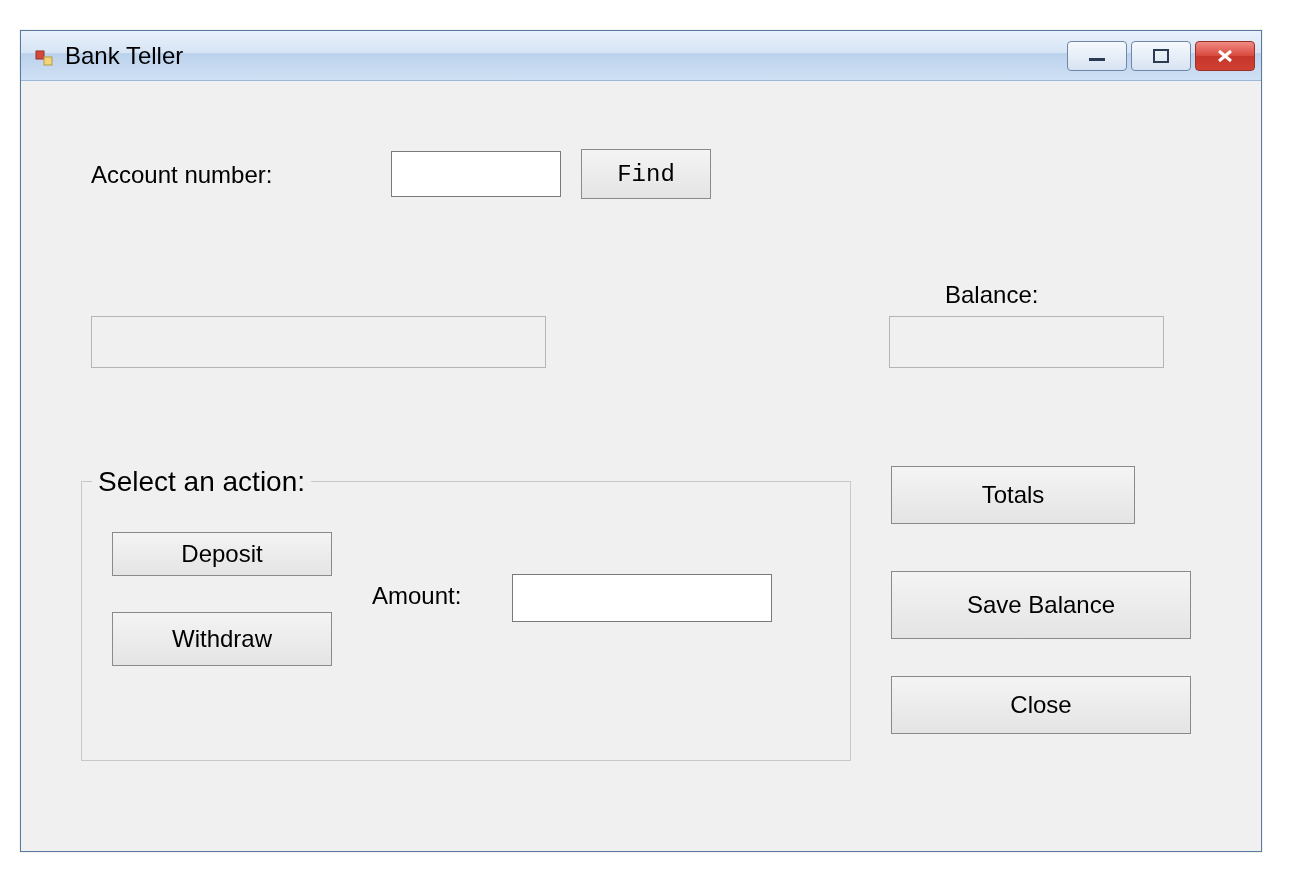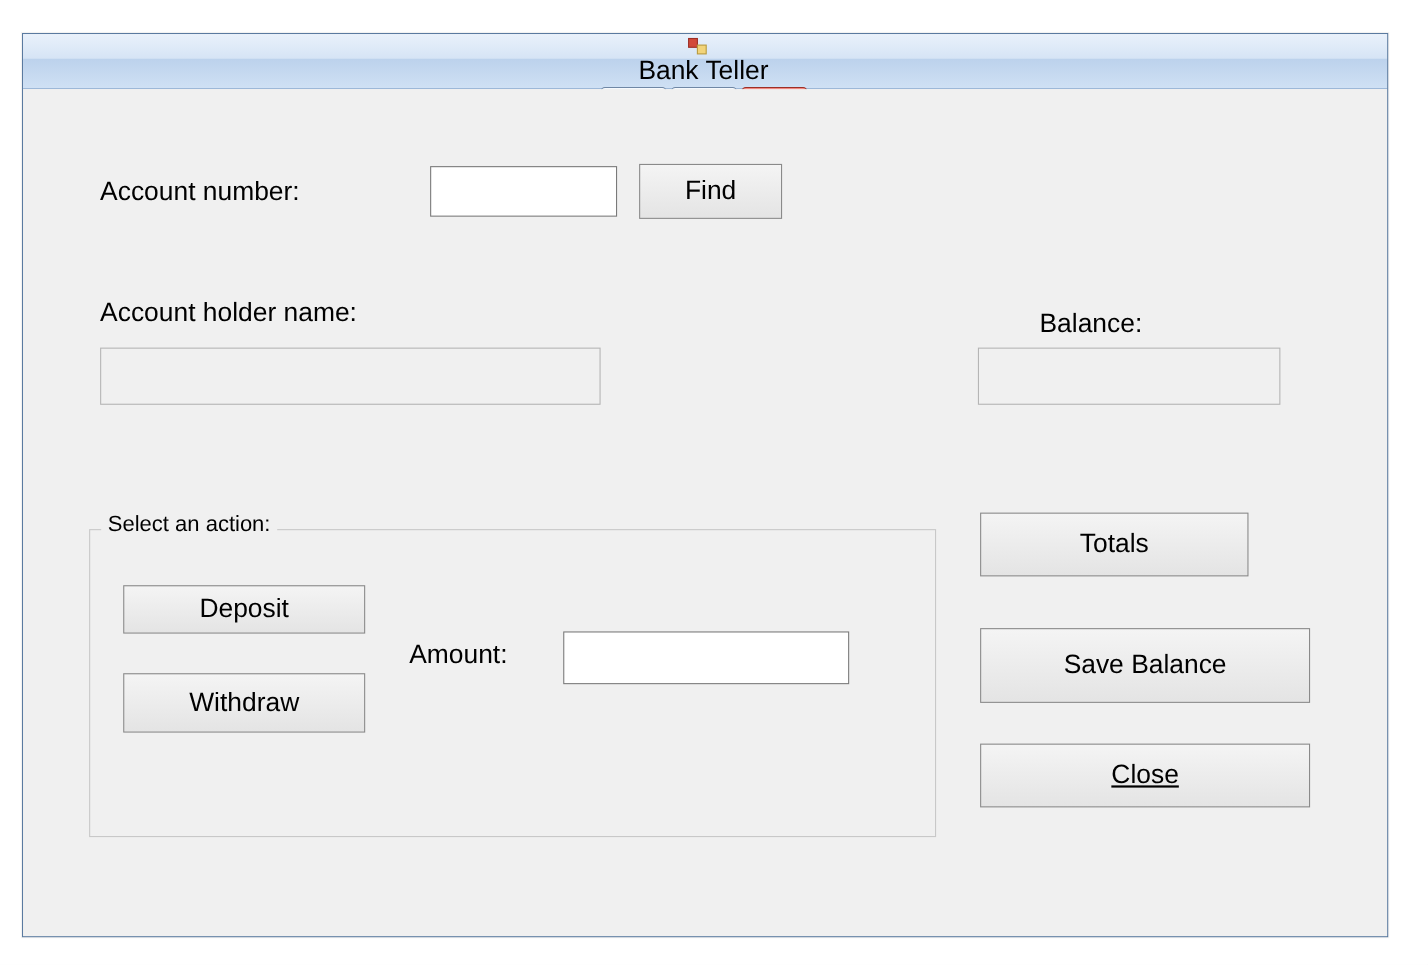--- a/index.html
+++ b/index.html
@@ -21,23 +21,22 @@
     border: 1px solid #5a7aa0;
     background: #f0f0f0;
     box-shadow: 0 0 0 1px rgba(0,0,0,0.05);
   }
   .titlebar {
     height: 50px;
     background: linear-gradient(to bottom, #e9f1fb 0%, #d6e4f5 45%, #bcd2ec 46%, #cfe0f4 100%);
     border-bottom: 1px solid #9db8d8;
     display: flex;
     align-items: center;
-    padding: 0 6px 0 3px;
+    padding: 0 6px 0 14px;
     box-sizing: border-box;
-    flex-direction: column;
   }
   .titlebar .app-icon {
     width: 20px;
     height: 20px;
     margin-right: 10px;
     flex: 0 0 auto;
   }
   .titlebar .title {
     flex: 1 1 auto;
     font-size: 24px;
@@ -109,21 +108,21 @@
     position: absolute;
     border: 1px solid #c8c8c8;
     box-sizing: border-box;
   }
   .groupbox .legend {
     position: absolute;
     top: -16px;
     left: 10px;
     background: #f0f0f0;
     padding: 0 6px;
-    font-size: 20px;
+    font-size: 28px;
   }
 </style>
 </head>
 <body>
 
 <div class="window">
 
   <div class="titlebar">
     <span class="app-icon">
       <svg width="20" height="20" viewBox="0 0 20 20">
@@ -149,36 +148,35 @@
           <line x1="18" y1="3" x2="6" y2="13" stroke="#fff" stroke-width="3"></line>
         </svg>
       </div>
     </div>
   </div>
 
   <div class="client">
 
     <div class="label" style="left:70px; top:80px;text-align:right;">Account number:</div>
     <input class="textbox" style="left: 370px; top: 70px; width: 170px; height: 46px;" value="">
-    <button class="btn" style="left:560px; top:68px; width:130px; height:50px;">Find</button>
+    <button class="btn" style="left:560px; top:68px; width:130px; height:50px;font-family:Liberation Mono, monospace;">Find</button>
 
-    <div class="label" style="left:70px; top:190px;">Account holder name:</div>
     <div class="readonly" style="left:70px; top:235px; width:455px; height:52px;"></div>
 
     <div class="label" style="left:900px; top:200px;margin-left:24px;">Balance:</div>
     <div class="readonly" style="left:868px; top:235px; width:275px; height:52px;"></div>
 
     <div class="groupbox" style="left:60px; top:400px; width:770px; height:280px;">
       <div class="legend">Select an action:</div>
 
       <button class="btn" style="left:30px; top:50px; width:220px; height:44px;">Deposit</button>
       <button class="btn" style="left:30px; top:130px; width:220px; height:54px;">Withdraw</button>
 
       <div class="label" style="left:290px; top:100px;">Amount:</div>
       <input class="textbox" style="left: 430px; top: 92px; width: 260px; height: 48px;" value="">
     </div>
 
     <button class="btn" style="left:870px; top:385px; width:244px; height:58px;">Totals</button>
     <button class="btn" style="left:870px; top:490px; width:300px; height:68px;">Save Balance</button>
-    <button class="btn" style="left:870px; top:595px; width:300px; height:58px;text-decoration:underline;">Close</button>
+    <button class="btn" style="left:870px; top:595px; width:300px; height:58px;">Close</button>
 
   </div>
 </div>
 
 </body></html>

